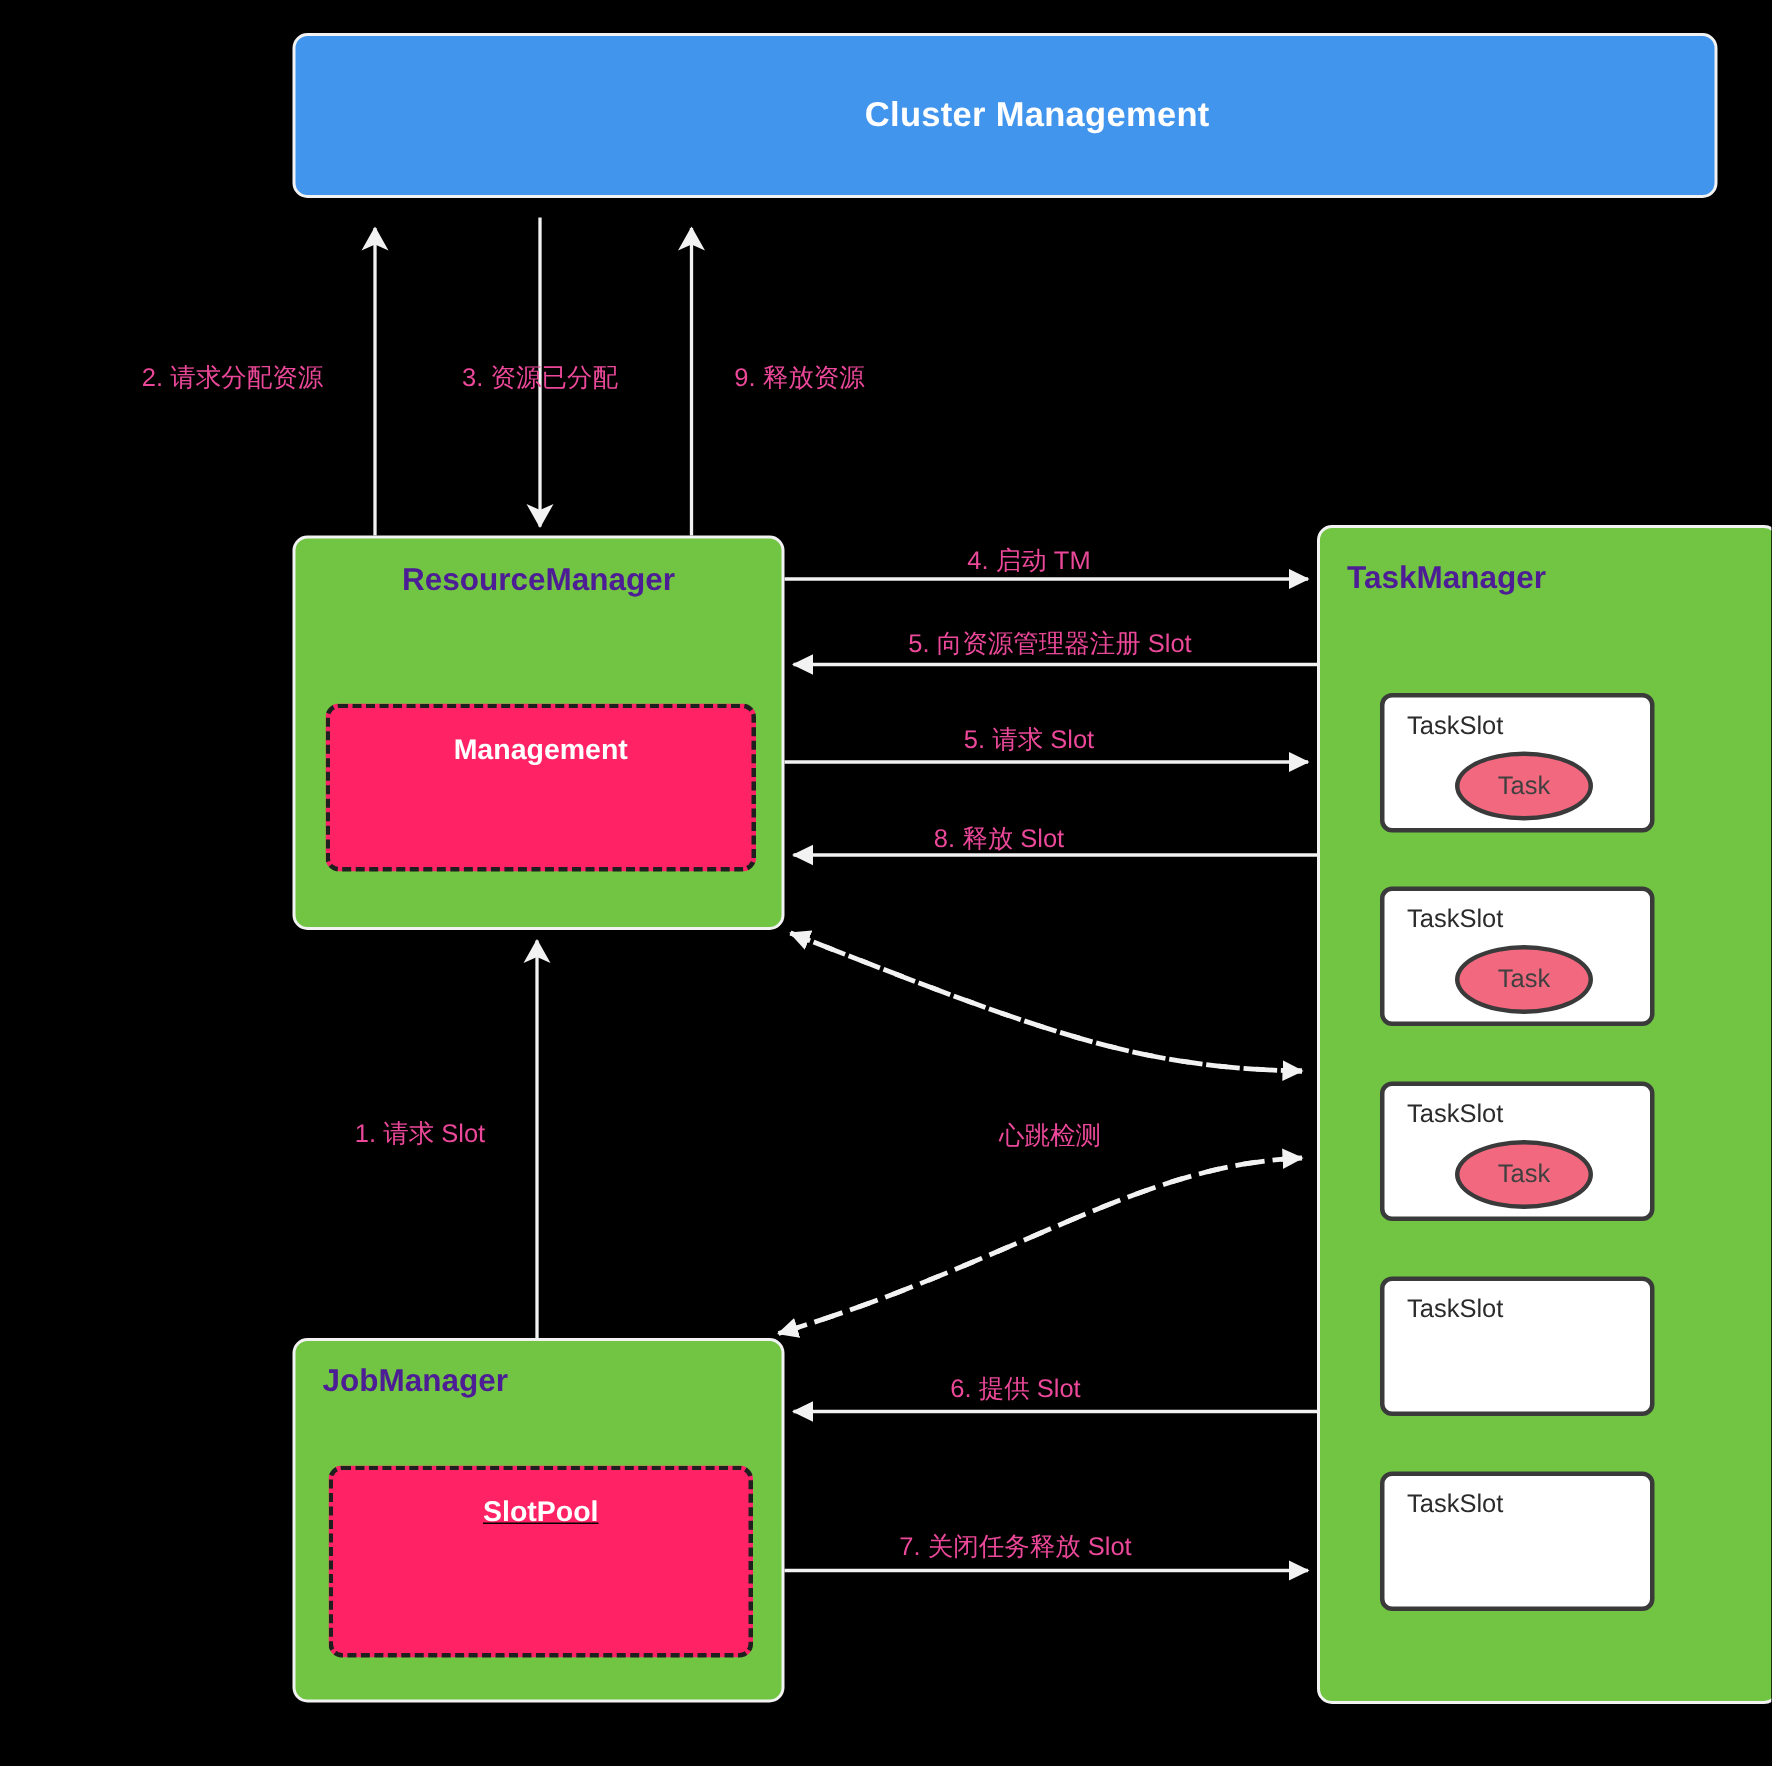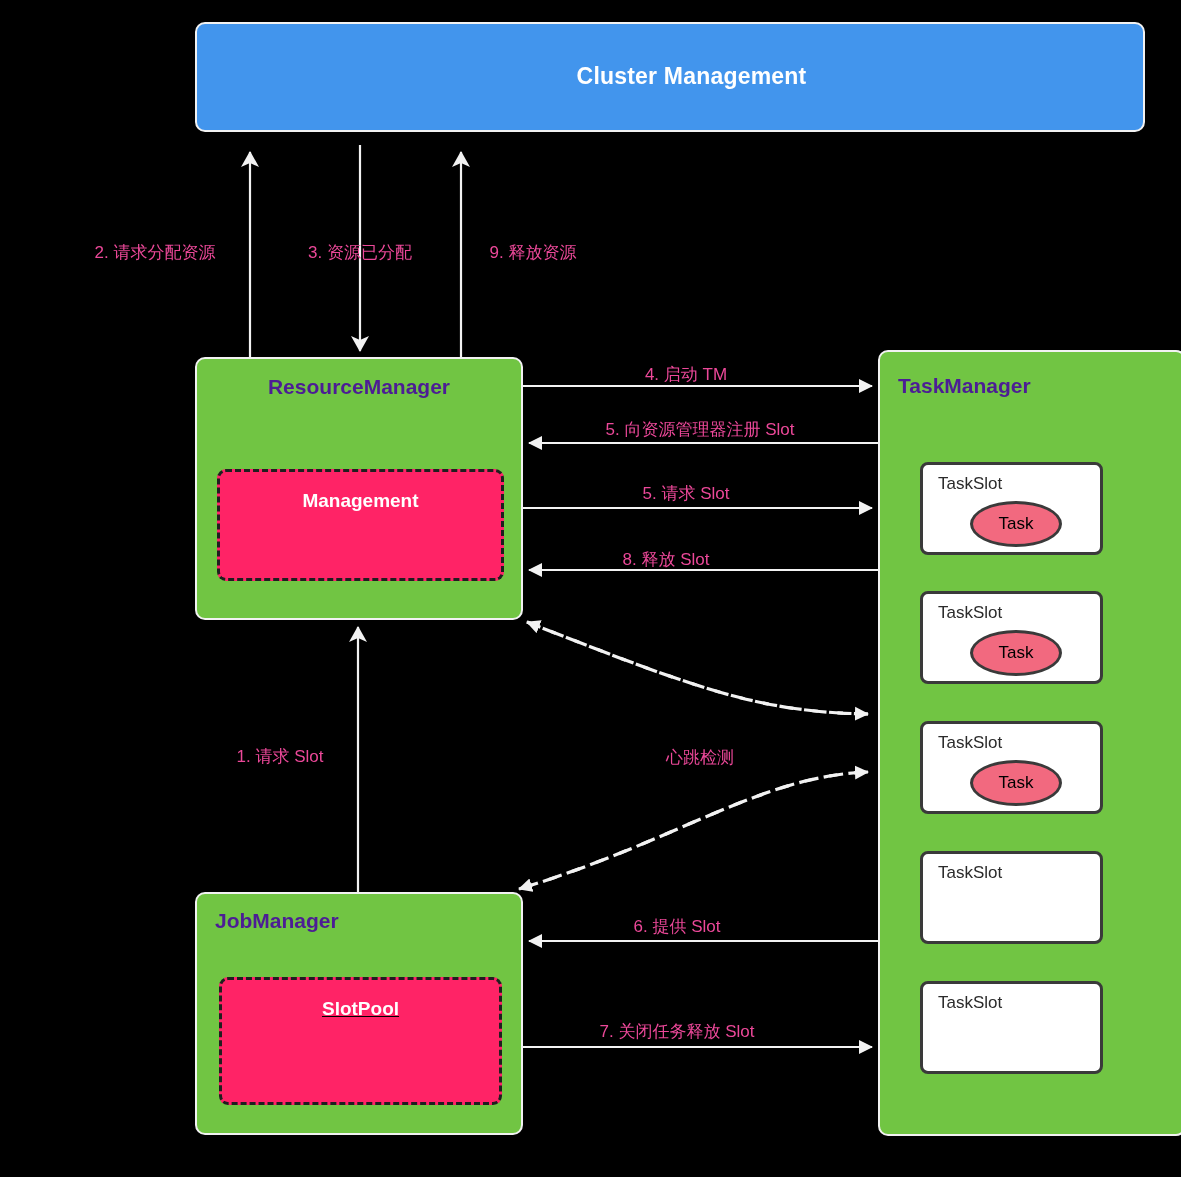--- a/index.html
+++ b/index.html
@@ -156,21 +156,21 @@
     width: 92px;
     height: 46px;
     box-sizing: border-box;
     background: #F2697F;
     border: 3px solid #3a3a3a;
     border-radius: 50%;
     display: flex;
     align-items: center;
     justify-content: center;
     font-size: 17px;
-    color: #000000;
+    color: #404040;
   }
 
   
   .edge-label {
     position: absolute;
     color: #ec4899;
     font-size: 17px;
     white-space: nowrap;
     transform: translate(-50%, -50%);
   }

